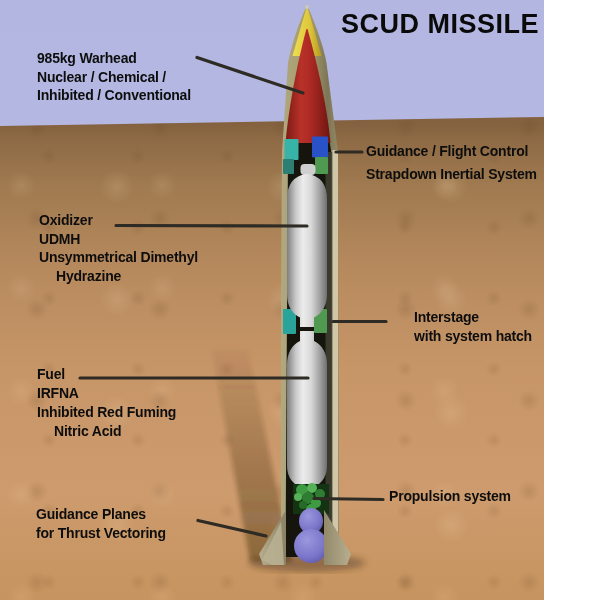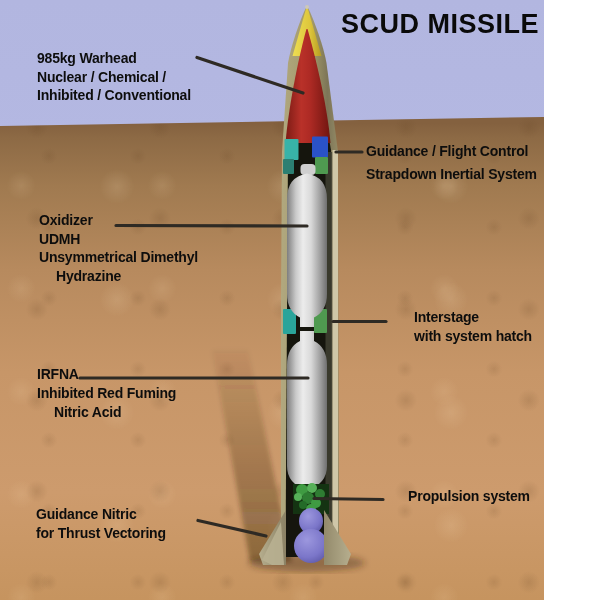--- a/index.html
+++ b/index.html
@@ -35,21 +35,21 @@
     font-size:14px; line-height:18.5px; letter-spacing:-0.2px;
     white-space:nowrap;
   }
   .label span { display:block; }
   .label .indent { padding-left:17px; }
   #label-warhead      { left:37px;  top:49px;  }
   #label-guidance     { left:366px; top:140px; line-height:22.5px; }
   #label-oxidizer     { left:39px;  top:211px; }
   #label-interstage   { left:414px; top:308px; line-height:19px; }
   #label-fuel         { left:37px;  top:365px; line-height:19px; }
-  #label-propulsion   { left:389px; top:487px;margin-left:19px; }
+  #label-propulsion   { left:389px; top:487px; }
   #label-gplanes      { left:36px;  top:505px; }
   #page-title {
     position:absolute; left:341px; top:9px;
     color:#0a0a0a; font-weight:bold; font-size:27px; letter-spacing:0.5px;
     white-space:nowrap;
   }
 </style>
 </head>
 <body>
 
@@ -191,27 +191,28 @@
     <span>Unsymmetrical Dimethyl</span>
     <span class="indent">Hydrazine</span>
   </div>
 
   <div class="label" id="label-interstage">
     <span>Interstage</span>
     <span>with system hatch</span>
   </div>
 
   <div class="label" id="label-fuel">
+    <span>Fuel</span>
     <span>IRFNA</span>
     <span>Inhibited Red Fuming</span>
     <span class="indent">Nitric Acid</span>
   </div>
 
   <div class="label" id="label-propulsion">
     <span>Propulsion system</span>
   </div>
 
   <div class="label" id="label-gplanes">
-    <span>Guidance Nitric</span>
+    <span>Guidance Planes</span>
     <span>for Thrust Vectoring</span>
   </div>
 
 </div>
 
 </body></html>

